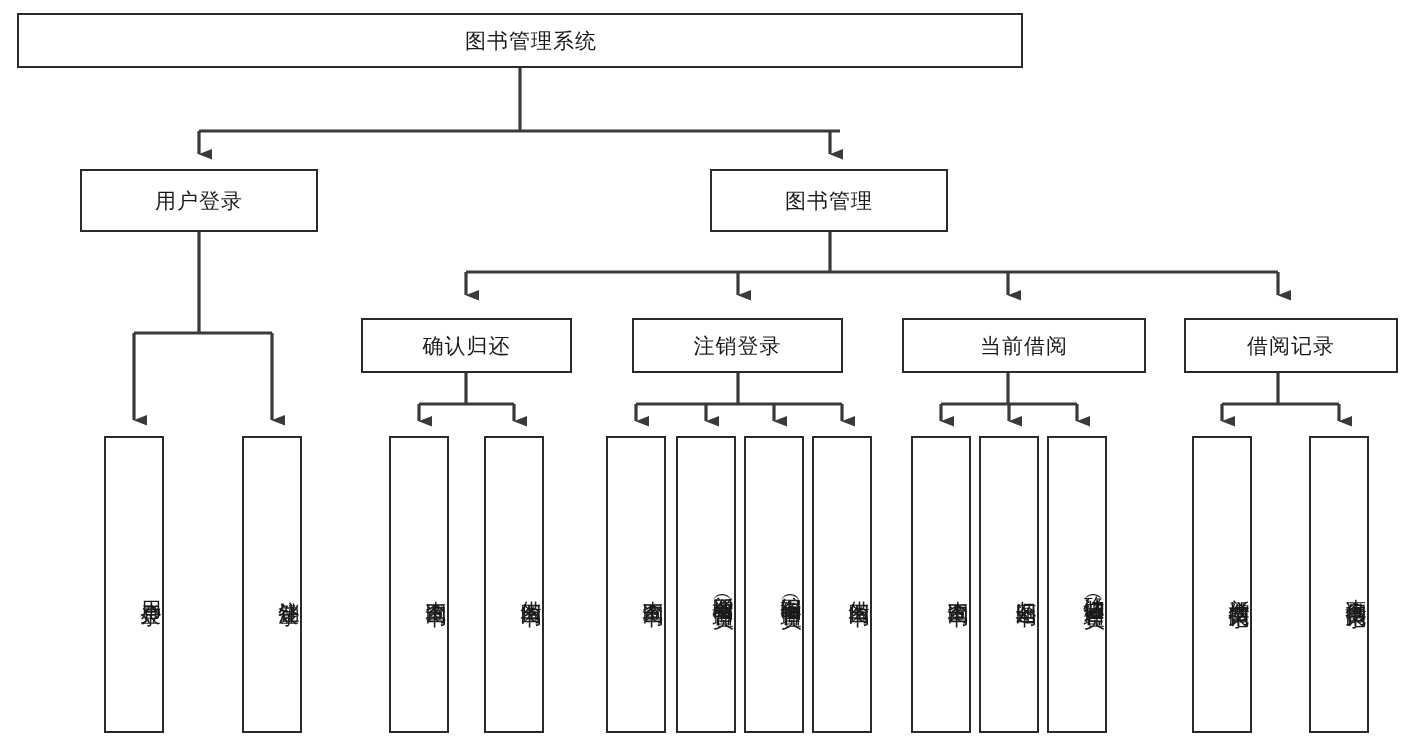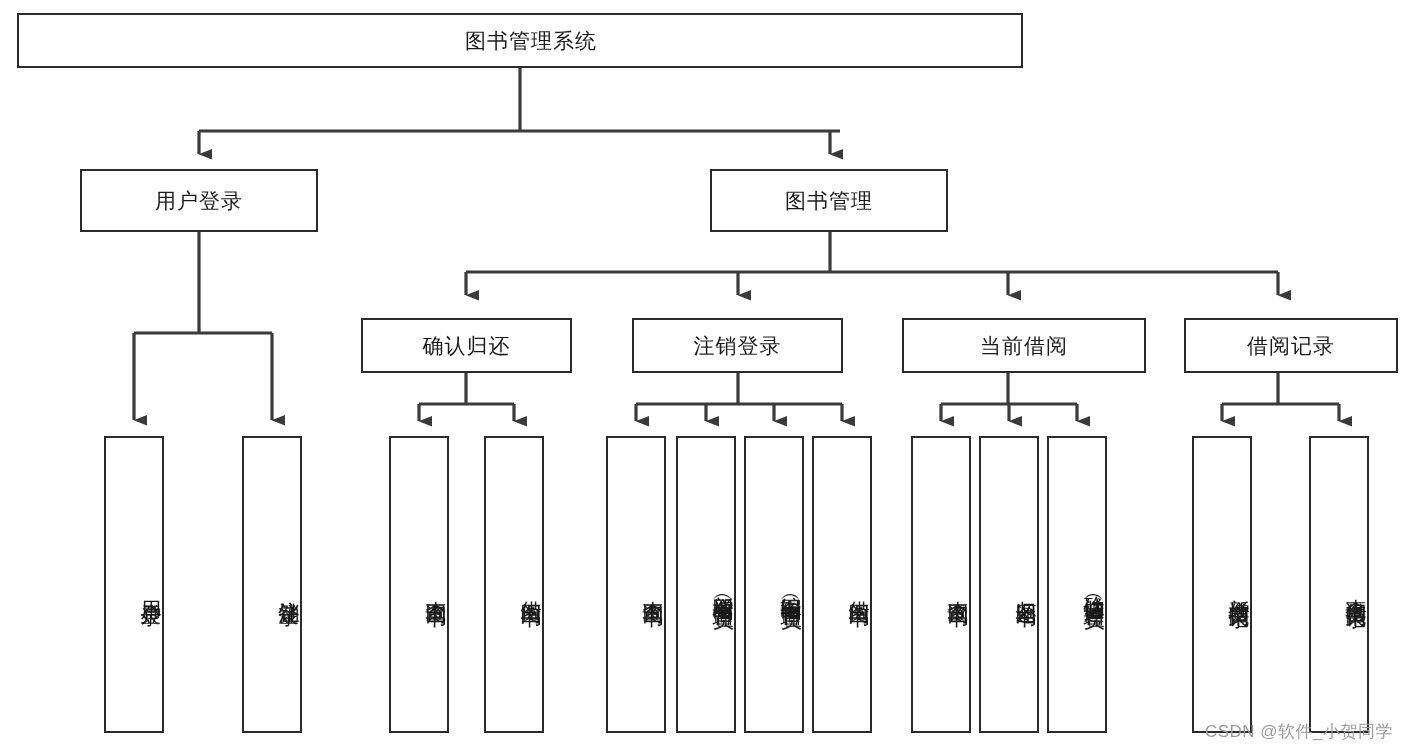--- a/index.html
+++ b/index.html
@@ -180,15 +180,14 @@
     <span class="label">确认归还（管理员）</span>
   </div>
 
   <div class="node vert" style="left:1192px; top:436px; width:60px; height:297px;">
     <span class="label">新增借阅记录</span>
   </div>
   <div class="node vert" style="left:1309px; top:436px; width:60px; height:297px;">
     <span class="label">查询借阅记录</span>
   </div>
 
-  <div id="watermark">CSDN @软件_小贺同学</div>
 
 </div>
 
 </body></html>

